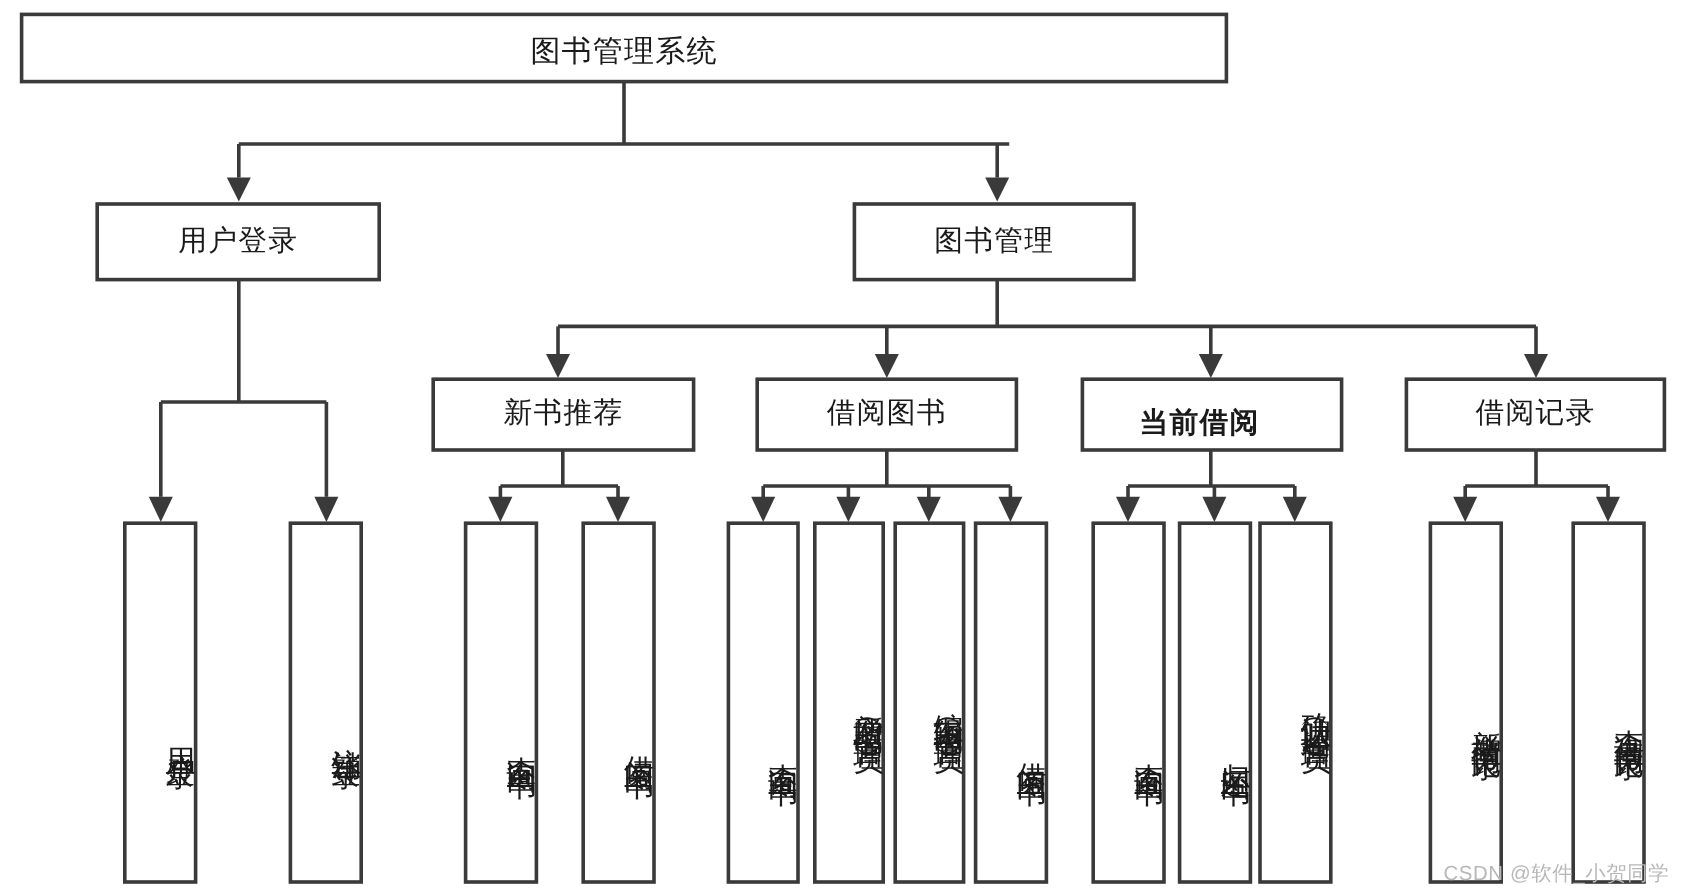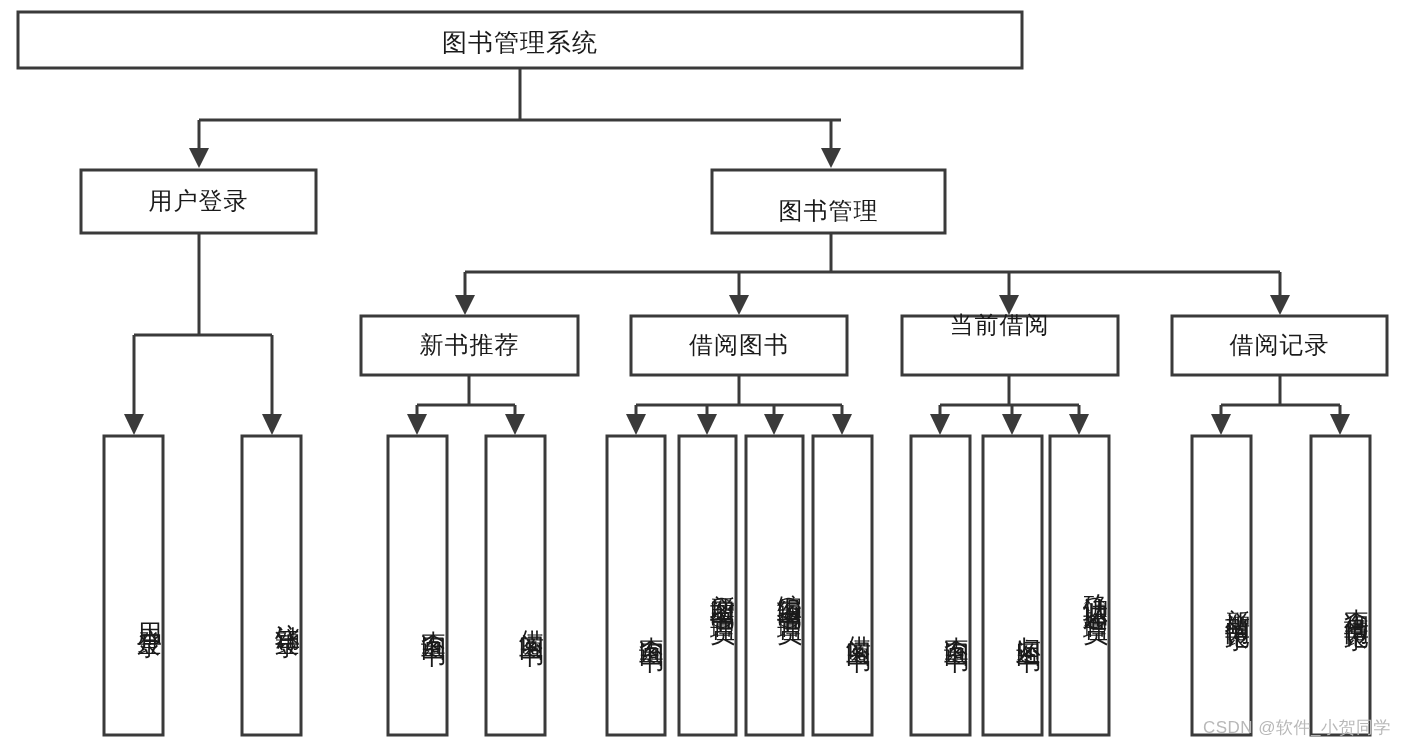--- a/index.html
+++ b/index.html
@@ -184,25 +184,25 @@
     <rect class="node-box" x="911" y="436" width="59" height="299"></rect>
     <rect class="node-box" x="983" y="436" width="59" height="299"></rect>
     <rect class="node-box" x="1050" y="436" width="59" height="299"></rect>
     <rect class="node-box" x="1192" y="436" width="59" height="299"></rect>
     <rect class="node-box" x="1311" y="436" width="59" height="299"></rect>
   </svg>
 
   <div class="node-label label-root" style="left:18px;  top:12px;  width:1004px; height:60px;">图书管理系统</div>
 
   <div class="node-label label-h" style="left:81px;  top:170px; width:235px; height:63px;">用户登录</div>
-  <div class="node-label label-h" style="left:712px; top:180px; width:233px; height:63px;">图书管理</div>
+  <div class="node-label label-h" style="left:712px; top:170px; width:233px; height:63px;">图书管理</div>
 
   <div class="node-label label-h" style="left:361px;  top:316px; width:217px; height:59px;border-radius:11px;">新书推荐</div>
   <div class="node-label label-h" style="left:631px;  top:316px; width:216px; height:59px;">借阅图书</div>
-  <div class="node-label label-h" style="left:902px;  top:296px; width:195px; height:59px;">当前借阅</div>
+  <div class="node-label label-h" style="left:902px;  top:324px; width:195px; height:59px;font-weight:bold;">当前借阅</div>
   <div class="node-label label-h" style="left:1172px; top:316px; width:215px; height:59px;border-radius:15px;">借阅记录</div>
 
   <div class="node-label label-v" style="left:104px;  top:474px; width:59px; height:261px;">用户登录</div>
   <div class="node-label label-v" style="left:242px;  top:474px; width:59px; height:261px;">注销登录</div>
   <div class="node-label label-v" style="left:388px;  top:488px; width:59px; height:247px;">查询图书</div>
   <div class="node-label label-v" style="left:486px;  top:488px; width:59px; height:247px;">借阅图书</div>
   <div class="node-label label-v" style="left:607px;  top:500px; width:58px; height:235px;">查询图书</div>
   <div class="node-label label-v" style="left:679px;  top:436px; width:57px; height:299px;">新增图书（管理员）</div>
   <div class="node-label label-v" style="left:746px;  top:436px; width:57px; height:299px;">编辑图书（管理员）</div>
   <div class="node-label label-v" style="left:813px;  top:500px; width:59px; height:235px;">借阅图书</div>

